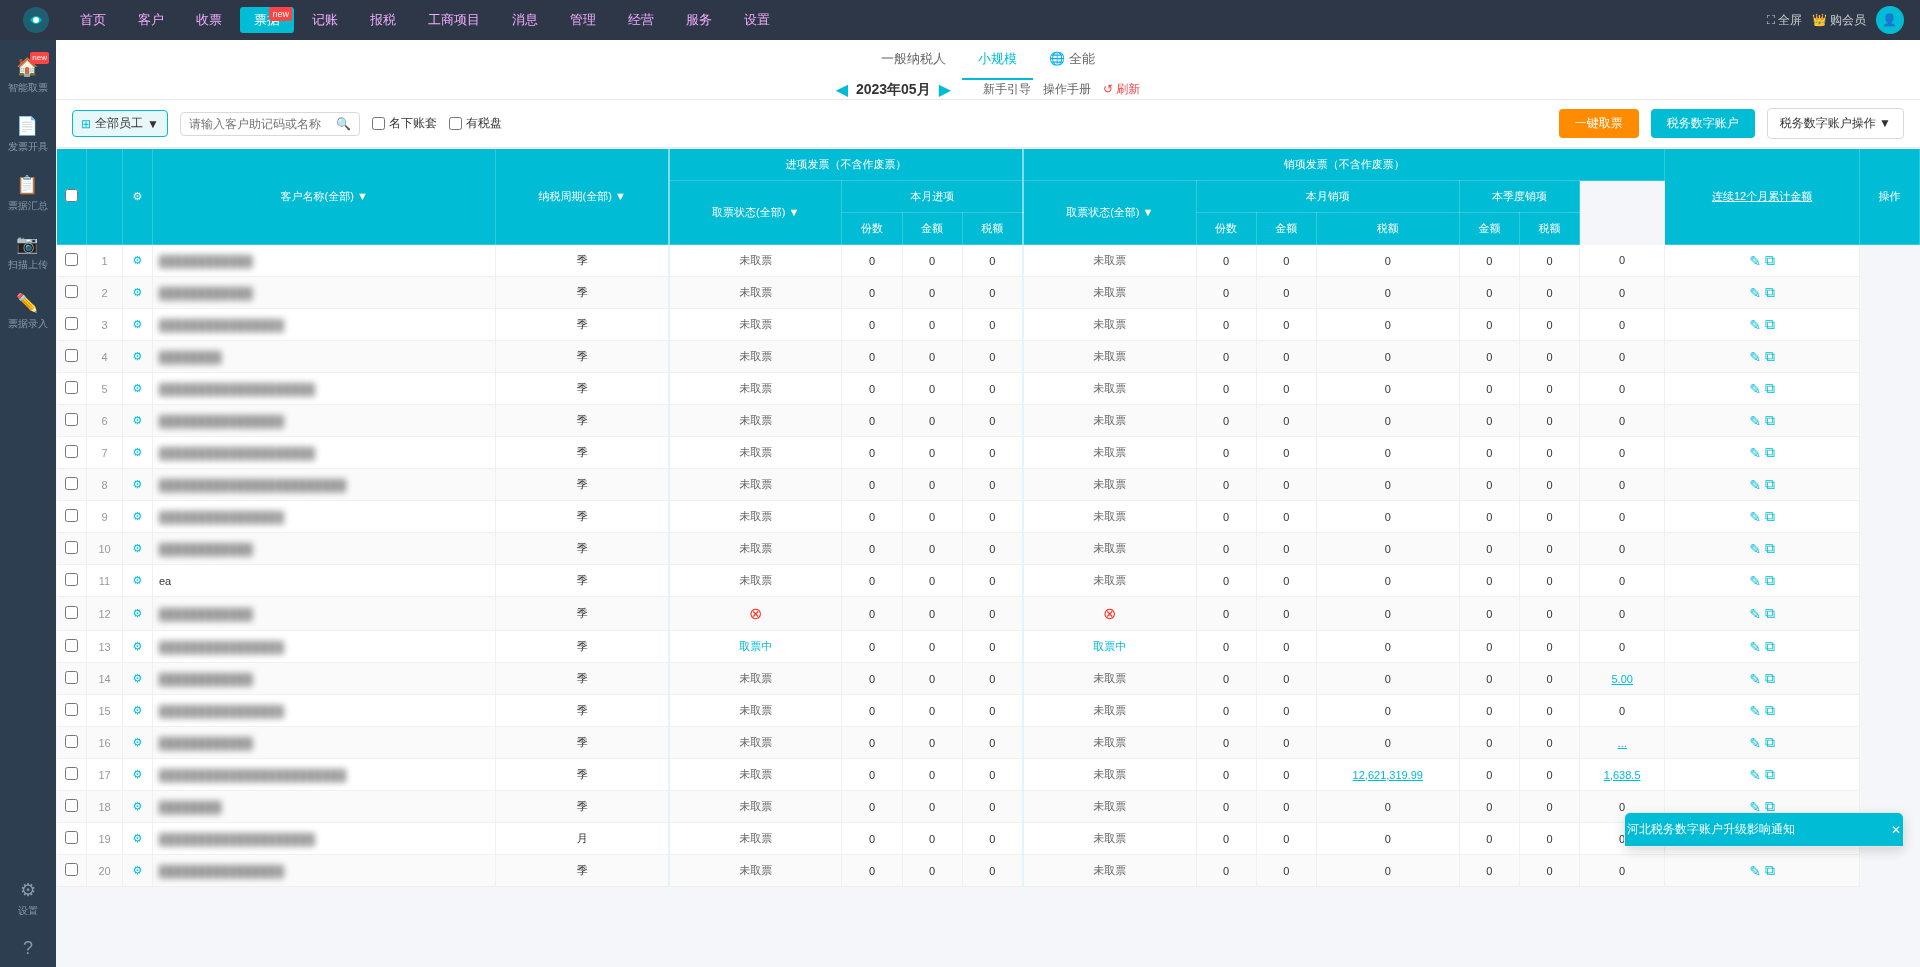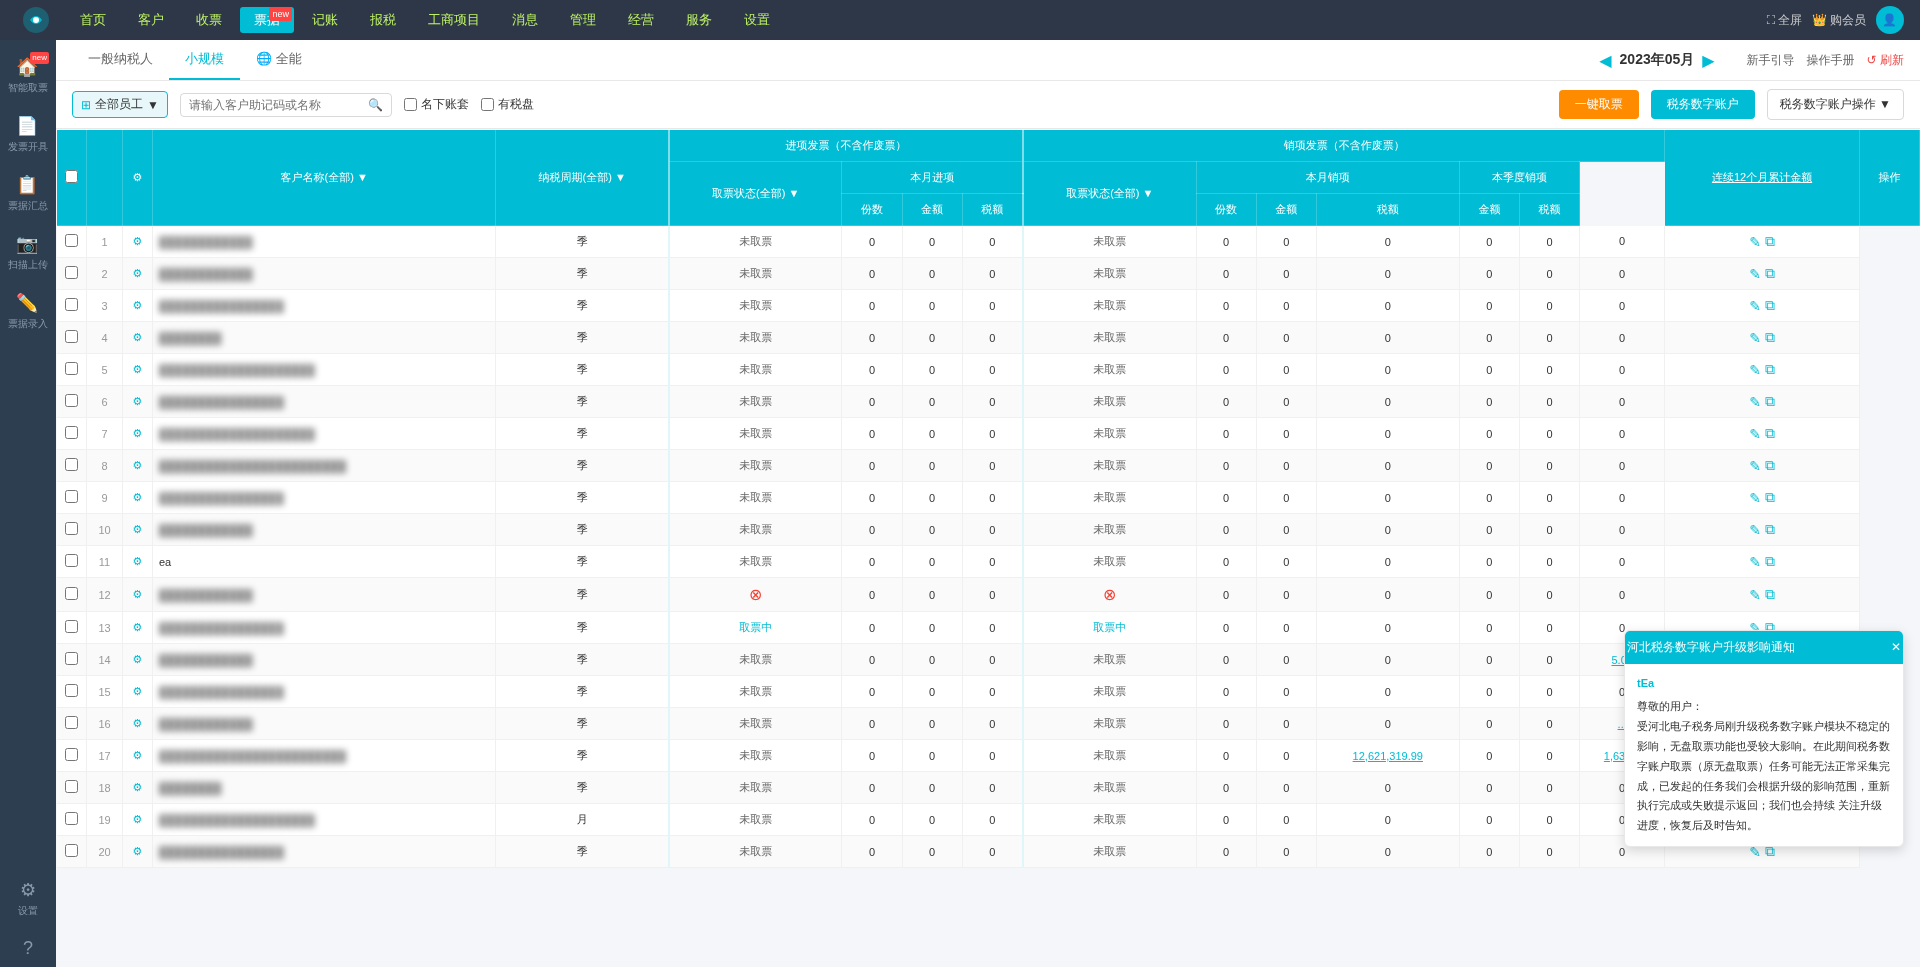--- a/index.html
+++ b/index.html
@@ -3,39 +3,39 @@
   <meta charset="utf-8">
   <style>
     * { margin: 0; padding: 0; box-sizing: border-box; }
     body { font-family: 'Microsoft YaHei', Arial, sans-serif; font-size: 12px; background: #f0f2f5; color: #333; width: 1920px; min-height: 967px; overflow-x: hidden; }
 
     
     .top-nav { background: #2d3748; height: 40px; display: flex; align-items: center; padding: 0 16px; color: #fff; }
     .top-nav .logo { width: 40px; height: 40px; display: flex; align-items: center; justify-content: center; margin-right: 10px; }
     .top-nav .logo svg { width: 28px; height: 28px; }
     .nav-items { display: flex; align-items: center; gap: 4px; flex: 1; }
-    .nav-item { padding: 4px 14px; cursor: pointer; color: #bef264; font-size: 13px; border-radius: 3px; position: relative; }
+    .nav-item { padding: 4px 14px; cursor: pointer; color: #f0abfc; font-size: 13px; border-radius: 3px; position: relative; }
     .nav-item.active { background: #00bcd4; color: #fff; }
     .nav-item .new-badge { position: absolute; top: 0; right: 2px; background: #ff4444; color: #fff; font-size: 9px; padding: 0 3px; border-radius: 2px; line-height: 14px; }
     .nav-right { display: flex; align-items: center; gap: 10px; font-size: 12px; color: #ccc; }
     .nav-right span { cursor: pointer; display: flex; align-items: center; gap: 3px; }
     .avatar { width: 28px; height: 28px; border-radius: 50%; background: #00bcd4; display: flex; align-items: center; justify-content: center; color: #fff; cursor: pointer; }
 
     
     .layout { display: flex; height: calc(967px - 40px); }
     .sidebar { width: 56px; background: #2c3e50; display: flex; flex-direction: column; align-items: center; padding-top: 8px; gap: 4px; }
     .sidebar-item { width: 50px; display: flex; flex-direction: column; align-items: center; padding: 8px 4px; cursor: pointer; color: #8899aa; font-size: 10px; gap: 3px; border-radius: 4px; position: relative; }
     .sidebar-item .icon { font-size: 18px; }
     .sidebar-item .new-badge { position: absolute; top: 4px; right: 4px; background: #ff4444; color: #fff; font-size: 8px; padding: 0 2px; border-radius: 2px; line-height: 12px; }
 
     
     .main-content { flex: 1; display: flex; flex-direction: column; background: #f5f6fa; overflow: hidden; }
 
     .select-box { border: 1px solid #d9d9d9; border-radius: 4px; padding: 4px 8px; display: flex; align-items: center; gap: 4px; cursor: pointer; font-size: 12px; background: #fff; }
-    .search-box { border: 1px solid #d9d9d9; border-radius: 4px; padding: 4px 8px; display: flex; align-items: center; gap: 4px; width: 212px; }
+    .search-box { border: 1px solid #d9d9d9; border-radius: 4px; padding: 4px 8px; display: flex; align-items: center; gap: 4px; width: 180px; }
     .search-box input { border: none; outline: none; font-size: 12px; width: 100%; background: transparent; }
     .checkbox-group { display: flex; align-items: center; gap: 4px; cursor: pointer; font-size: 12px; }
 
     .btn-orange { background: #ff8c00; color: #fff; border: none; padding: 6px 16px; border-radius: 4px; cursor: pointer; font-size: 12px; }
     .btn-teal { background: #00bcd4; color: #fff; border: none; padding: 6px 16px; border-radius: 4px; cursor: pointer; font-size: 12px; }
     .btn-outline { background: #fff; color: #333; border: 1px solid #d9d9d9; padding: 6px 12px; border-radius: 4px; cursor: pointer; font-size: 12px; display: flex; align-items: center; gap: 4px; }
     .filter-bar { background: #fff; padding: 8px 16px; display: flex; align-items: center; gap: 12px; border-bottom: 1px solid #e8e8e8; }
 
     
     .table-container { flex: 1; overflow-y: auto; padding: 0; }
@@ -70,21 +70,21 @@
     .col-num { width: 36px; }
     .gear-cell { width: 30px; }
 
     
     .table-container::-webkit-scrollbar { width: 6px; }
     .table-container::-webkit-scrollbar-thumb { background: #ccc; border-radius: 3px; }
 
     .th-group-border { border-left: 2px solid rgba(255,255,255,0.5) !important; }
     .td-group-border { border-left: 2px solid #e0f7fa !important; }
 
-    .sub-tabs-row { display: flex; align-items: center; justify-content: space-between; padding: 0 16px; background: #fff; border-bottom: 1px solid #e8e8e8; }
+    .sub-tabs-row { display: flex; align-items: center; justify-content: space-between; padding: 0 16px; background: #fff; border-bottom: 1px solid #e8e8e8; flex-direction: column; }
     .sub-tabs { display: flex; gap: 0; }
     .sub-tab { padding: 10px 16px; cursor: pointer; font-size: 13px; color: #666; border-bottom: 2px solid transparent; }
     .sub-tab.active { color: #00bcd4; border-bottom: 2px solid #00bcd4; }
     .sub-tab-right { display: flex; align-items: center; gap: 12px; }
 
     .period-nav { display: flex; align-items: center; gap: 8px; }
     .period-nav .arrow-btn { cursor: pointer; color: #00bcd4; background: none; border: none; font-size: 16px; }
     .period-label { font-size: 14px; font-weight: bold; color: #333; }
   </style>
 </head>
@@ -714,17 +714,13 @@
     </div>
 
   </div>
 </div>
 
 <div class="notification-popup">
   <div class="notification-header">
     <span>河北税务数字账户升级影响通知</span>
     <span class="notification-close">✕</span>
   </div>
-  <div class="notification-body">
-    <div style="color:#00bcd4;font-weight:bold;margin-bottom:4px;">tEa</div>
-    <div id="notification-content-text">尊敬的用户：<br>受河北电子税务局刚升级税务数字账户模块不稳定的影响，无盘取票功能也受较大影响。在此期间税务数字账户取票（原无盘取票）任务可能无法正常采集完成，已发起的任务我们会根据升级的影响范围，重新执行完成或失败提示返回；我们也会持续 关注升级进度，恢复后及时告知。</div>
-  </div>
 </div>
 
 </body></html>

